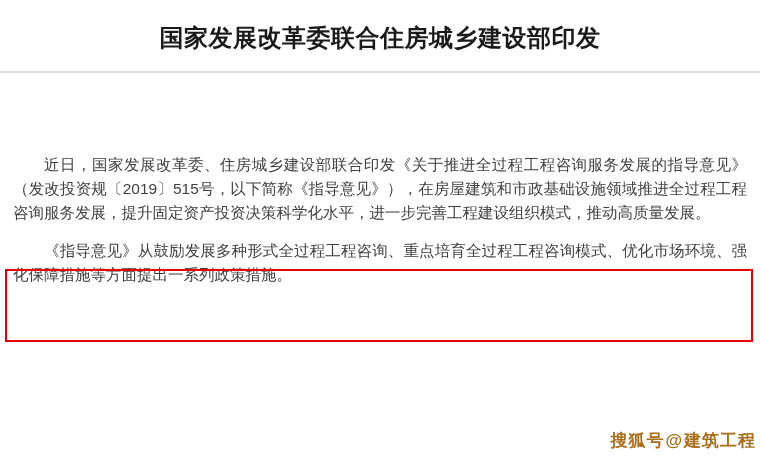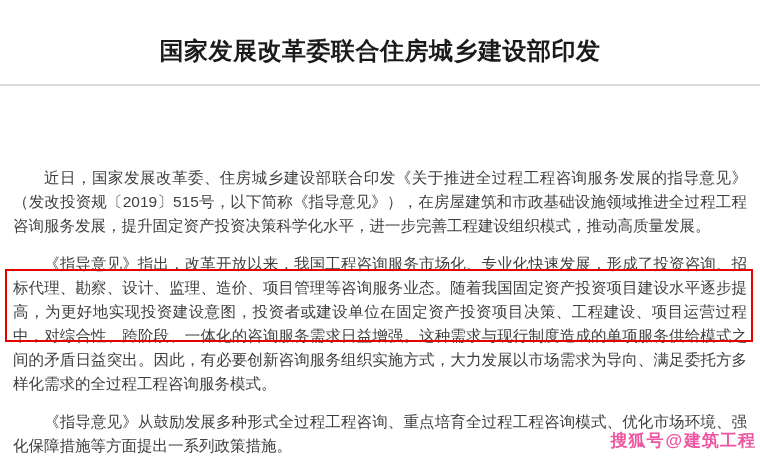--- a/index.html
+++ b/index.html
@@ -14,21 +14,21 @@
     position: relative;
     width: 760px;
     height: 457px;
     background: #ffffff;
     box-sizing: border-box;
   }
   .article-header {
     padding-top: 22px;
   }
   .article-title {
-    margin: 13px;
+    margin: 0;
     text-align: center;
     font-size: 24px;
     line-height: 32px;
     font-weight: 700;
     color: #1a1a1a;
     letter-spacing: 0.5px;
   }
   .title-line { display: block; }
   .header-divider {
     height: 2px;
@@ -56,21 +56,21 @@
     height: 69px;
     border: 2px solid #e60000;
     pointer-events: none;
   }
   .watermark {
     position: absolute;
     right: 4px;
     bottom: 5px;
     font-size: 17px;
     font-weight: 700;
-    color: #ec4899;
+    color: #a16207;
     letter-spacing: 1px;
     opacity: 0.92;
     text-shadow: 1px 1px 0 rgba(255,255,255,0.85), -1px 0 0 rgba(255,255,255,0.5);
     white-space: nowrap;
   }
   .watermark .at-sep { margin: 0 1px; }
 </style>
 </head>
 <body>
 
@@ -79,21 +79,20 @@
   <header class="article-header">
     <h1 class="article-title">
       <span class="title-line">国家发展改革委联合住房城乡建设部印发</span>
     </h1>
   </header>
 
   <div class="header-divider"></div>
 
   <main class="article-body">
     <p>近日，国家发展改革委、住房城乡建设部联合印发《关于推进全过程工程咨询服务发展的指导意见》（发改投资规〔2019〕515号，以下简称《指导意见》），在房屋建筑和市政基础设施领域推进全过程工程咨询服务发展，提升固定资产投资决策科学化水平，进一步完善工程建设组织模式，推动高质量发展。</p>
-    <p>《指导意见》指出，改革开放以来，我国工程咨询服务市场化、专业化快速发展，形成了投资咨询、招标代理、勘察、设计、监理、造价、项目管理等咨询服务业态。随着我国固定资产投资项目建设水平逐步提高，为更好地实现投资建设意图，投资者或建设单位在固定资产投资项目决策、工程建设、项目运营过程中，对综合性、跨阶段、一体化的咨询服务需求日益增强。这种需求与现行制度造成的单项服务供给模式之间的矛盾日益突出。因此，有必要创新咨询服务组织实施方式，大力发展以市场需求为导向、满足委托方多样化需求的全过程工程咨询服务模式。</p>
     <p>《指导意见》从鼓励发展多种形式全过程工程咨询、重点培育全过程工程咨询模式、优化市场环境、强化保障措施等方面提出一系列政策措施。</p>
   </main>
 
   <div class="highlight-box"></div>
 
   <div class="watermark">
     <span>搜狐号</span><span class="at-sep">@</span><span>建筑工程</span>
   </div>
 
 </div>

